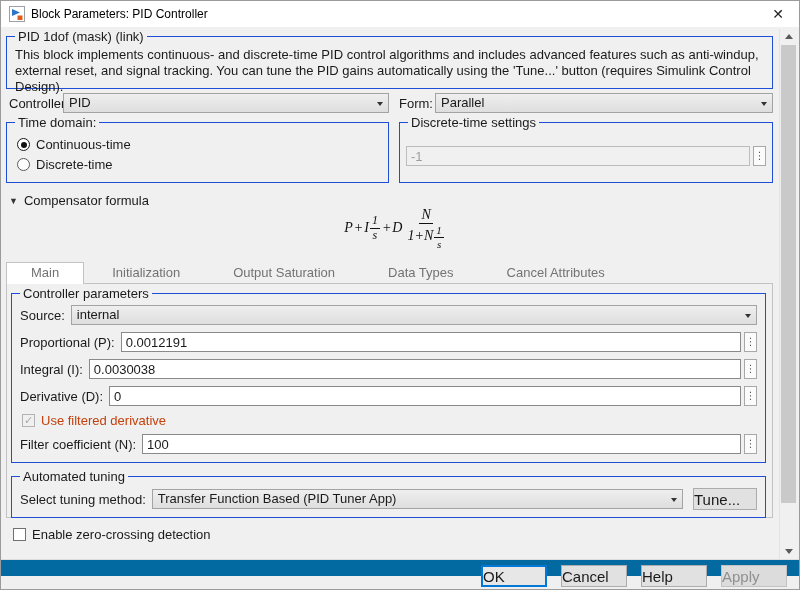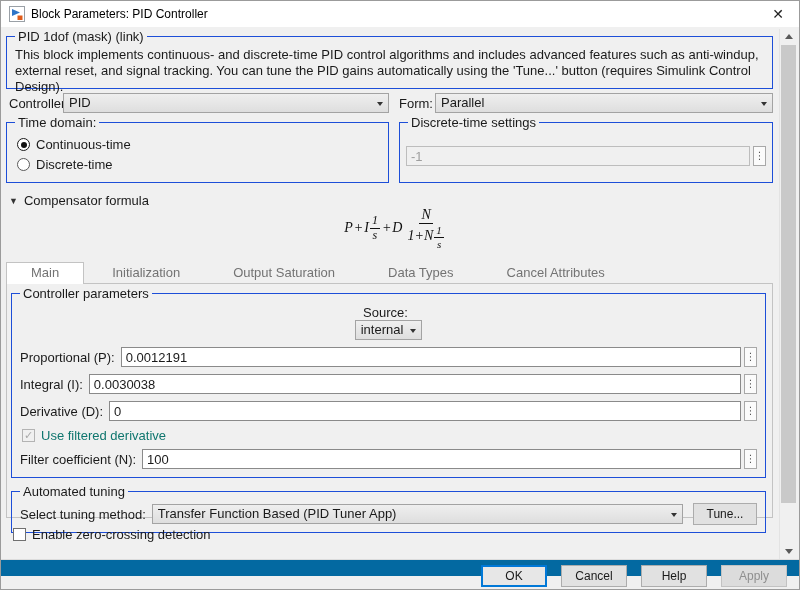--- a/index.html
+++ b/index.html
@@ -59,30 +59,30 @@
 
   
   .tabs { position:absolute; top:261px; left:5px; display:flex; height:22px; z-index:2; }
   .tab { height:21px; line-height:20px; padding:0 24px; margin-right:3px; color:#737373; cursor:pointer; border:1px solid transparent; border-bottom:none; }
   .tab.active { background:#fff; border-color:#c3c3c3; height:22px; }
 
   .panel { position:absolute; top:282px; left:5px; width:767px; height:235px; border:1px solid #c3c3c3; background:#f0f0f0; padding:2px 4px; }
   .panel fieldset { position:static; }
   .params-box { width:755px; padding-bottom:1px; }
   .params-box .row { margin:0 2px 7px 2px; }
-  .params-box .row:first-of-type { margin-top:2px;flex-direction:column; }
+  .params-box .row:first-of-type { margin-top:2px; }
   .params-box input.txt, .params-box .dropdown.grow { flex:1; min-width:0; }
   .chk-row { display:flex; align-items:center; margin:2px 2px 6px 4px; }
   .checkbox { width:13px; height:13px; border:1px solid #707070; background:#fff; margin-right:6px; font-size:11px; line-height:11px; text-align:center; color:#555; flex:0 0 auto; }
   .checkbox.disabled { border-color:#b3b3b3; background:#f0f0f0; color:#a8a8a8; }
-  .chk-row.disabled span.chk-lbl { color:#0f766e; }
+  .chk-row.disabled span.chk-lbl { color:#c2410c; }
   .tuning-box { width:755px; margin-top:6px; padding-bottom:7px; }
   .tuning-box .row { margin:2px 2px 0 2px; }
   .tuning-box .dropdown { flex:1; min-width:0; margin-right:10px; }
-  .btn { height:22px; border:1px solid #acacac; background:#e1e1e1; font-family:"Liberation Sans",sans-serif; font-size:12px; color:#1a1a1a; text-align:center; cursor:pointer; }
+  .btn { height:22px; border:1px solid #acacac; background:#e1e1e1; font-family:"Liberation Sans",sans-serif; font-size:15px; color:#1a1a1a; text-align:left; cursor:pointer; }
   .tune-btn { width:64px; flex:0 0 auto; }
 
   .zc-row { position:absolute; top:524px; left:8px; }
 
   
   .footer { position:absolute; left:0; top:558px; width:100%; height:17px; background:#0369a1; border-top:1px solid #dcdcdc;padding-left:25px; }
   .footer .btns { position:absolute; right:12px; top:5px; display:flex; gap:14px; }
   .footer .btn { width:66px; }
   .btn.ok { border:2px solid #0078d7; background:#e7e7e7; }
   .btn:disabled, .btn.disabled { color:#8f8f8f; background:#dcdcdc; border-color:#c2c2c2; cursor:default; }

